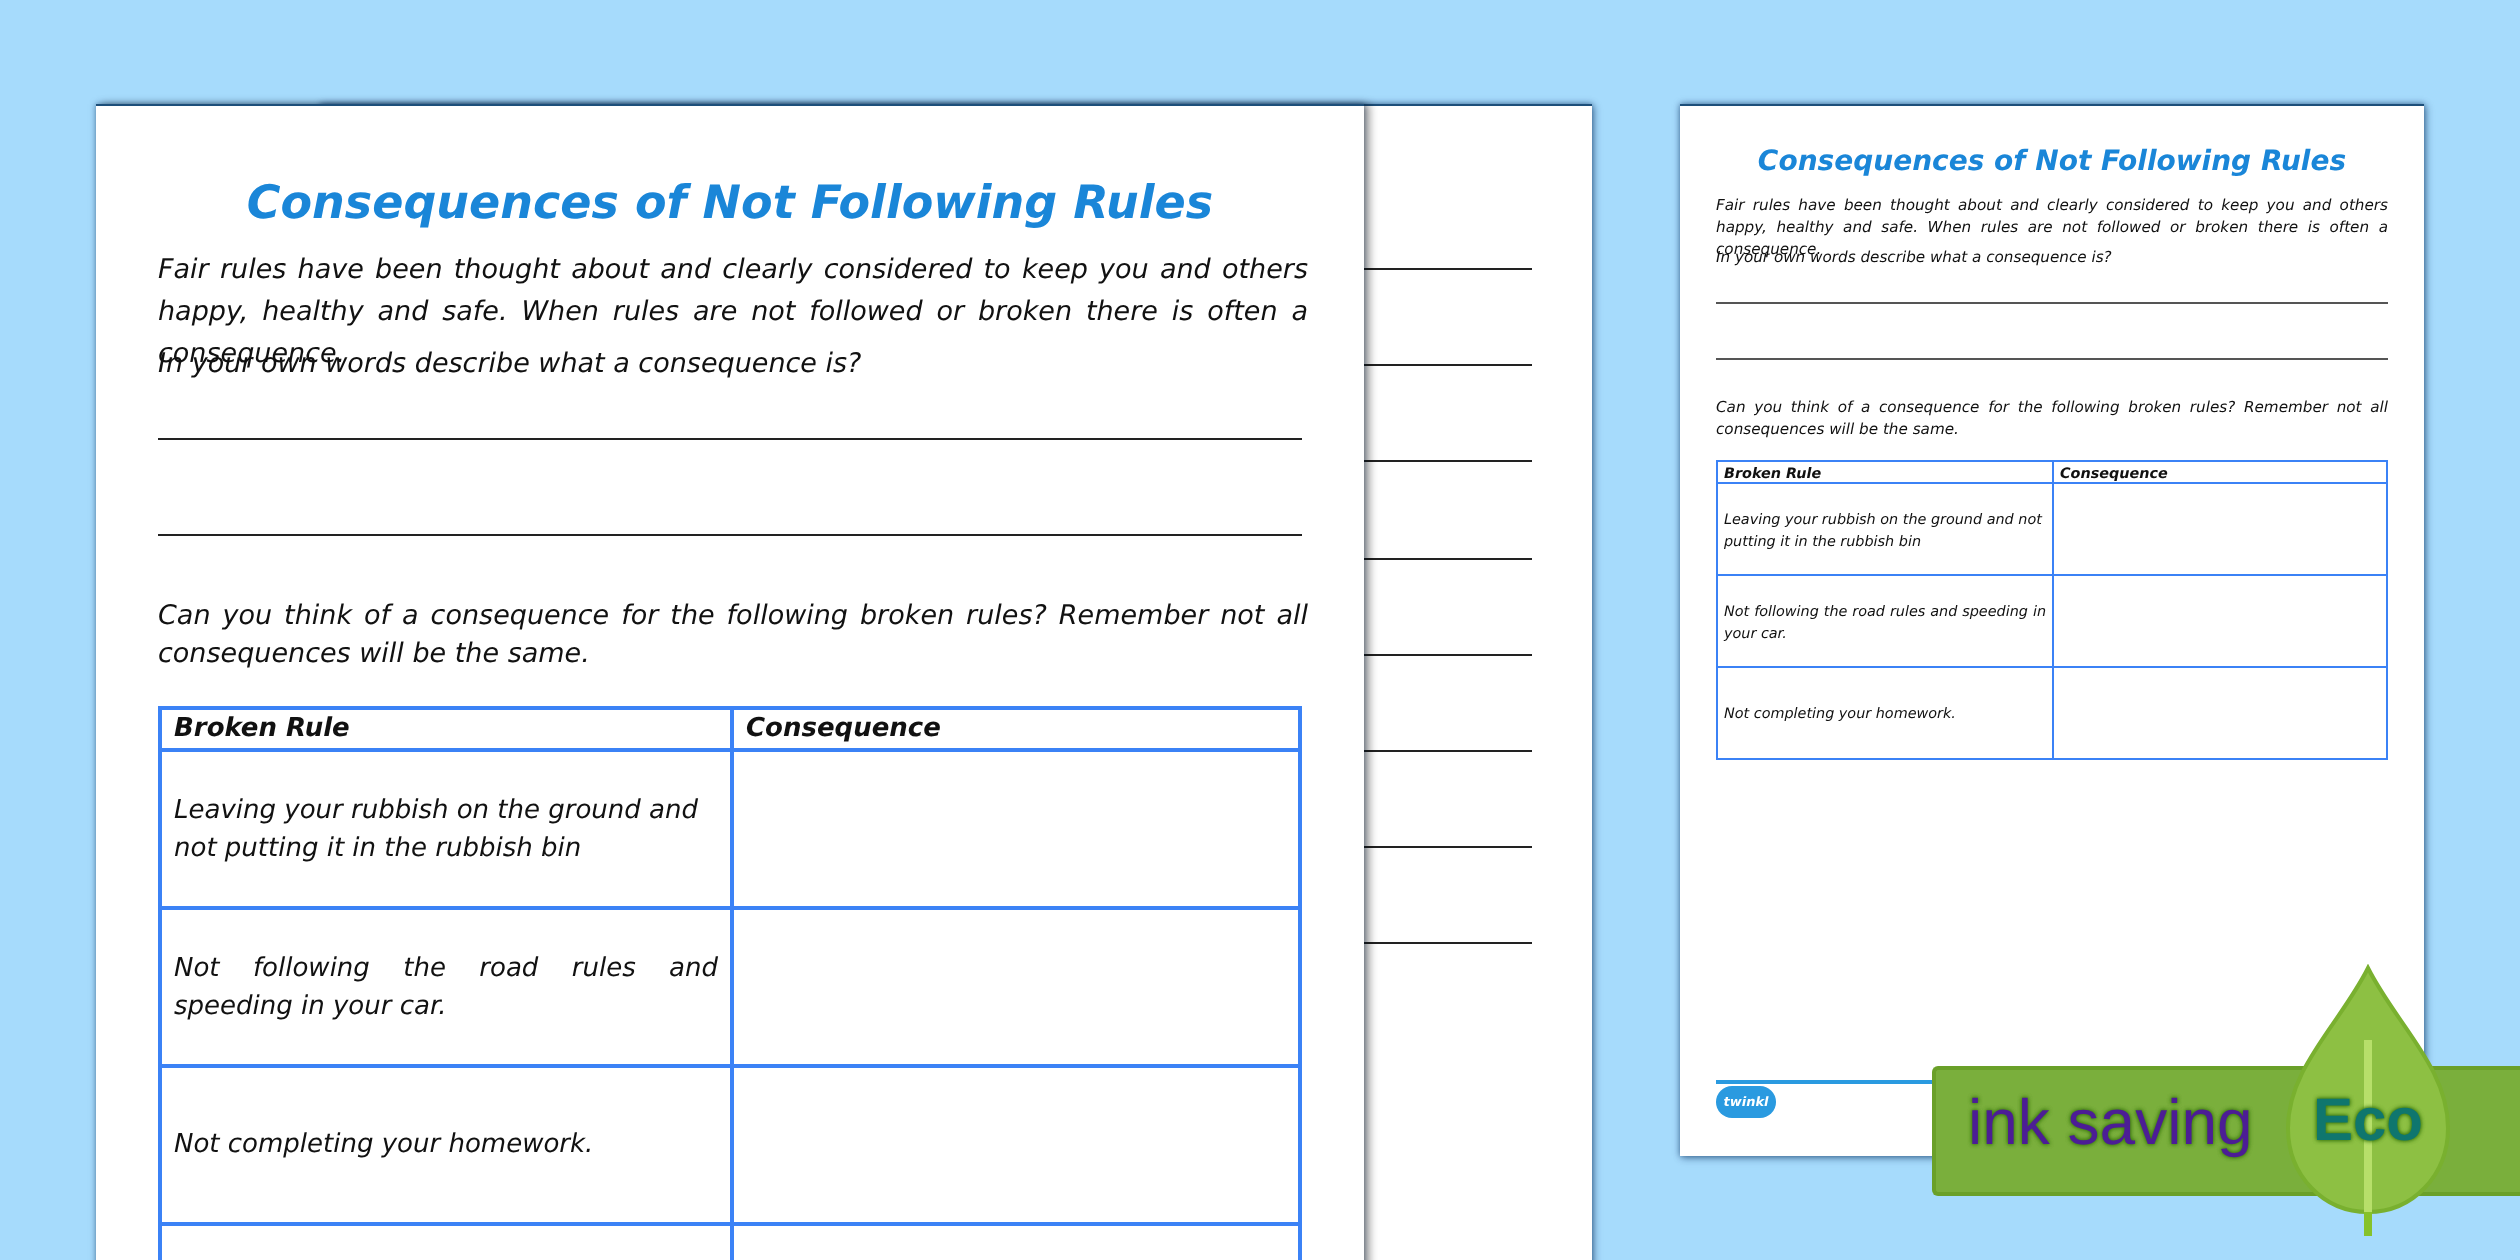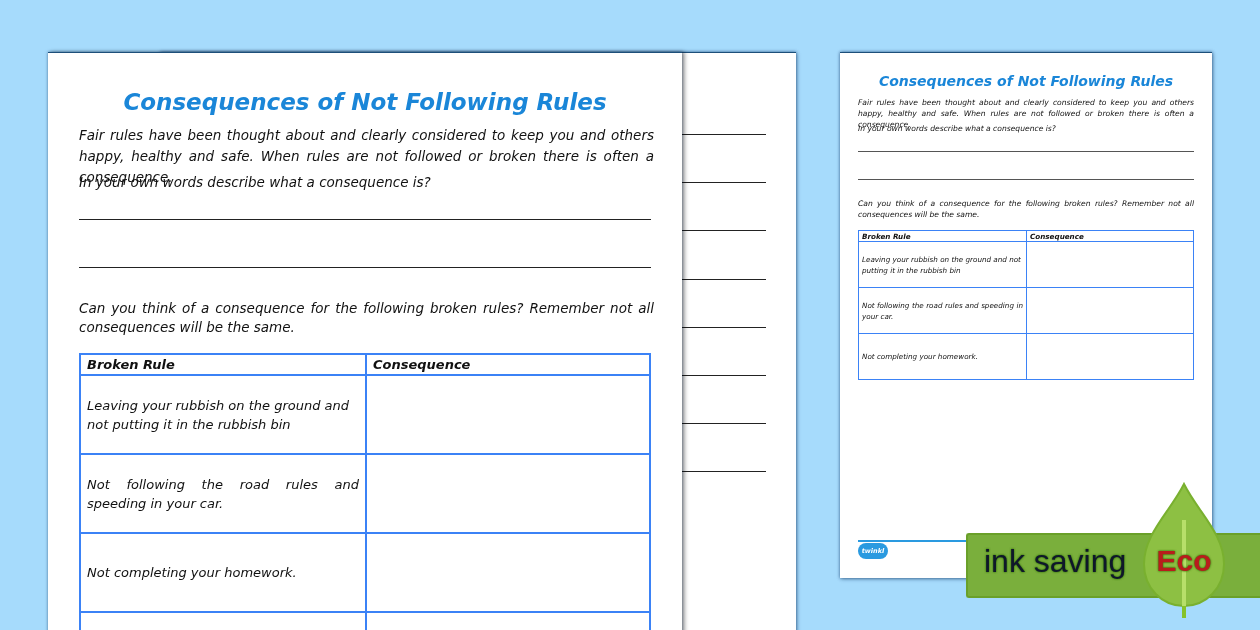--- a/index.html
+++ b/index.html
@@ -70,28 +70,28 @@
     display:flex; align-items:center; justify-content:center;
   }
 
   
   #eco-banner {
     position:absolute; left:966px; top:533px; width:294px; height:65px;
     background:#7aaf3c; border:2px solid #6aa029; border-right:none;
     border-radius:3px 0 0 3px; box-sizing:border-box;
   }
   #eco-banner .ink {
-    position:absolute; left:16px; top:8px; color:#0f172a; font-size:32px;
+    position:absolute; left:16px; top:8px; color:#4c1d95; font-size:32px;
     text-shadow: 0 0 2px #3d7a10, 0 0 2px #3d7a10;
     font-family:"Liberation Sans", sans-serif;
   }
   #eco-leaf { position:absolute; left:1140px; top:482px; width:88px; height:140px; }
   #eco-leaf .eco {
     position:absolute; left:0; top:62px; width:88px; text-align:center;
-    color:#b91c1c; font-weight:bold; font-size:30px;
+    color:#0f766e; font-weight:bold; font-size:30px;
     font-family:"Liberation Sans", sans-serif;
     text-shadow: 0 0 2px #3d7a10, 0 0 2px #3d7a10;
   }
 </style>
 </head>
 <body>
 
 <div class="page" id="back-page">
   <div class="back-title">ollowing Rules</div>
   <div class="back-line" style="top:81px"></div>

